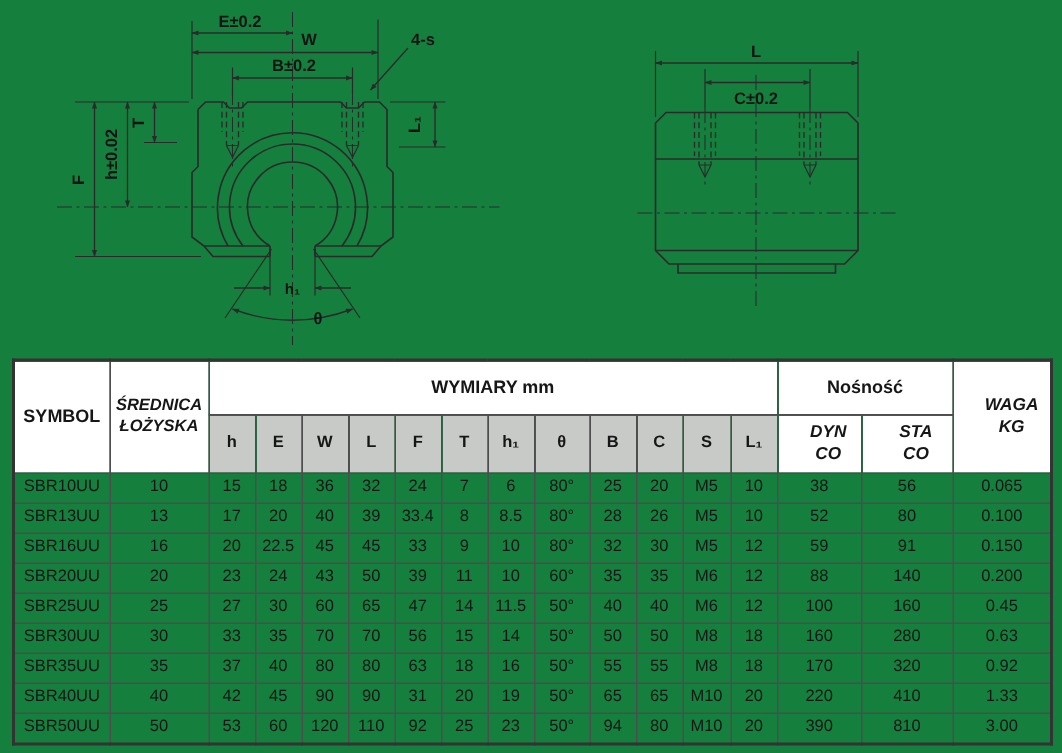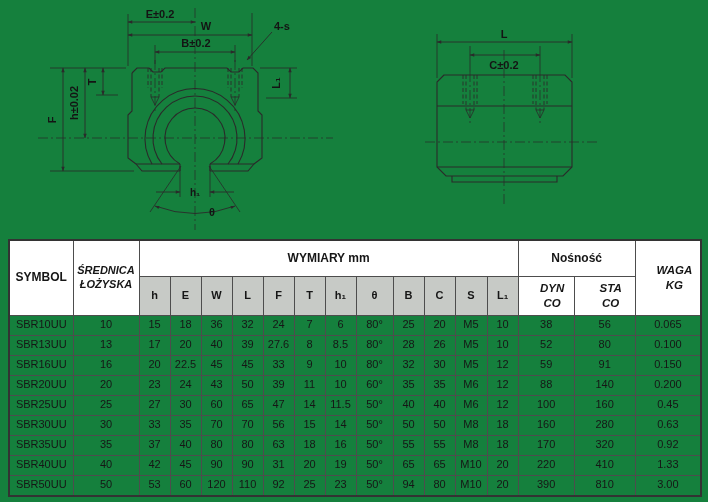--- a/index.html
+++ b/index.html
@@ -206,21 +206,21 @@
           <td>56</td>
           <td>0.065</td>
         </tr>
         <tr>
           <td>SBR13UU</td>
           <td>13</td>
           <td>17</td>
           <td>20</td>
           <td>40</td>
           <td>39</td>
-          <td>27.6</td>
+          <td>33.4</td>
           <td>8</td>
           <td>8.5</td>
           <td>80°</td>
           <td>28</td>
           <td>26</td>
           <td>M5</td>
           <td>10</td>
           <td>52</td>
           <td>80</td>
           <td>0.100</td>

